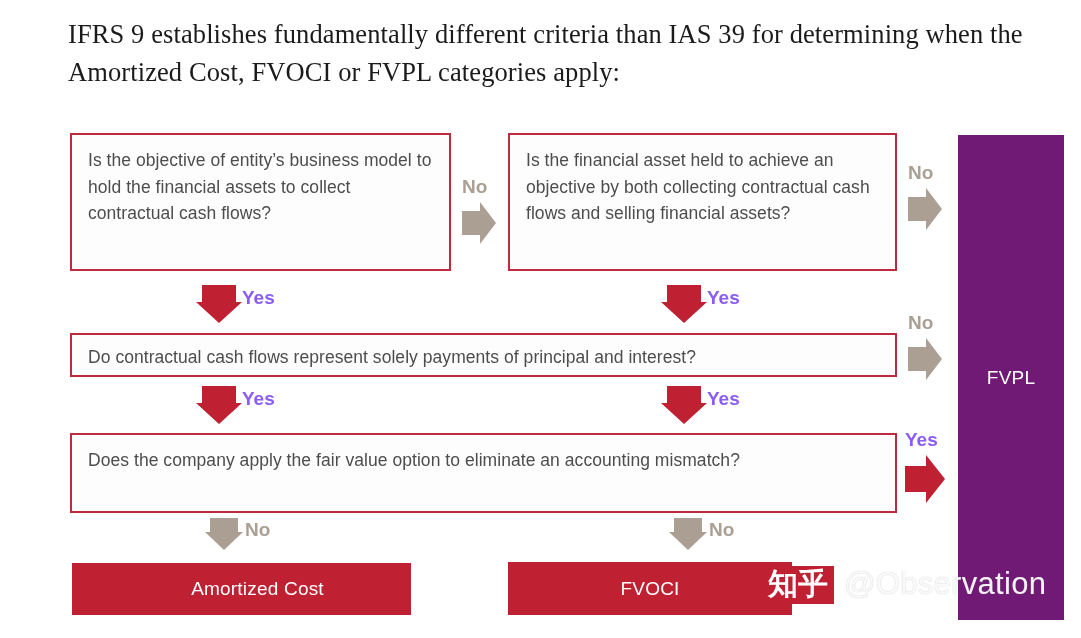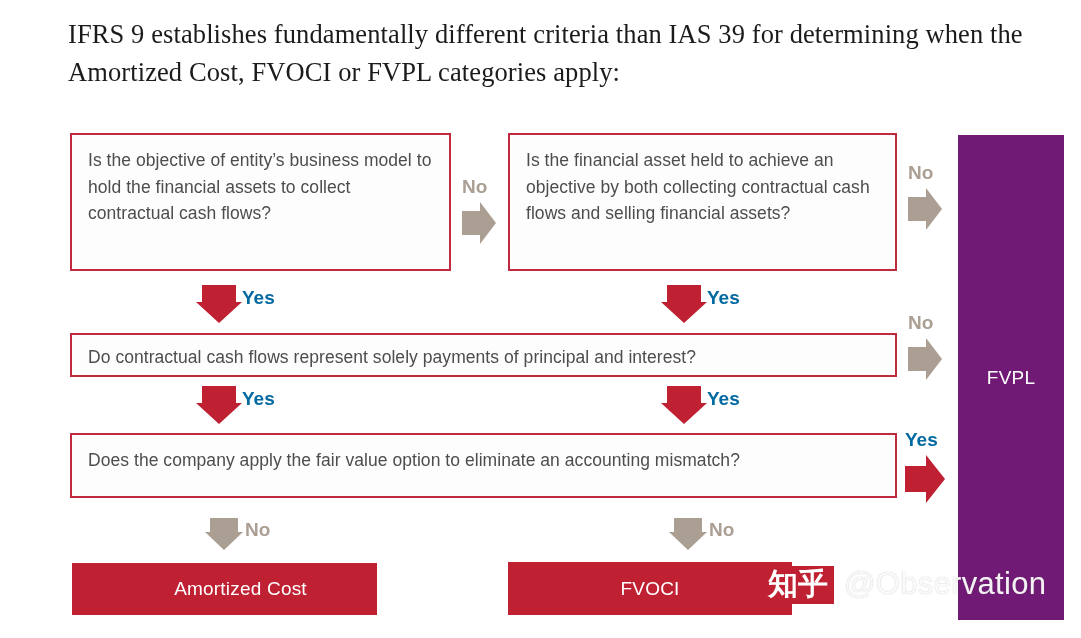--- a/index.html
+++ b/index.html
@@ -44,35 +44,35 @@
     color: #4d4d4d;
     font-size: 17.5px;
     line-height: 1.52;
     padding: 12px 16px 4px 16px;
     letter-spacing: .05px;
   }
   #box-business-model { left: 70px;  top: 133px; width: 381px; height: 138px; }
   #box-both-objective { left: 508px; top: 133px; width: 389px; height: 138px; }
   #box-sppi          { left: 70px;  top: 333px; width: 827px; height: 44px;
                         padding-top: 9px; padding-bottom: 9px; }
-  #box-fvo           { left: 70px;  top: 433px; width: 827px; height: 65px; }
+  #box-fvo           { left: 70px;  top: 433px; width: 827px; height: 80px; }
 
   
   .result {
     position: absolute;
     box-sizing: border-box;
     background: #bf2133;
     color: #ffffff;
     font-size: 19px;
     display: flex;
     align-items: center;
     justify-content: center;
     letter-spacing: .2px;
   }
-  #result-amortized { left: 72px;  top: 563px; width: 305px; height: 52px; padding-left: 32px; }
+  #result-amortized { left: 72px;  top: 563px; width: 339px; height: 52px; padding-left: 32px; }
   #result-fvoci     { left: 508px; top: 562px; width: 284px; height: 53px; }
   #result-fvpl {
     position: absolute;
     left: 958px; top: 135px; width: 106px; height: 485px;
     background: #701a75;
     color: #ffffff;
     font-size: 19px;
     display: flex;
     align-items: center;
     justify-content: center;
@@ -82,21 +82,21 @@
   
   .arrow-group { position: absolute; }
   .arrow-group svg { display: block; }
   .arrow-label {
     position: absolute;
     font-weight: bold;
     font-size: 19px;
     line-height: 1;
     white-space: nowrap;
   }
-  .lab-red  { color: #0369a1; }
+  .lab-red  { color: #8b5cf6; }
   .lab-tan  { color: #ab9f93; }
 
   
   .down-red   { width: 46px; height: 38px; }
   .down-tan   { width: 38px; height: 32px; }
   .right-tan  { width: 34px; height: 44px; }
   .right-red  { width: 40px; height: 50px; }
 
   
   #watermark {

